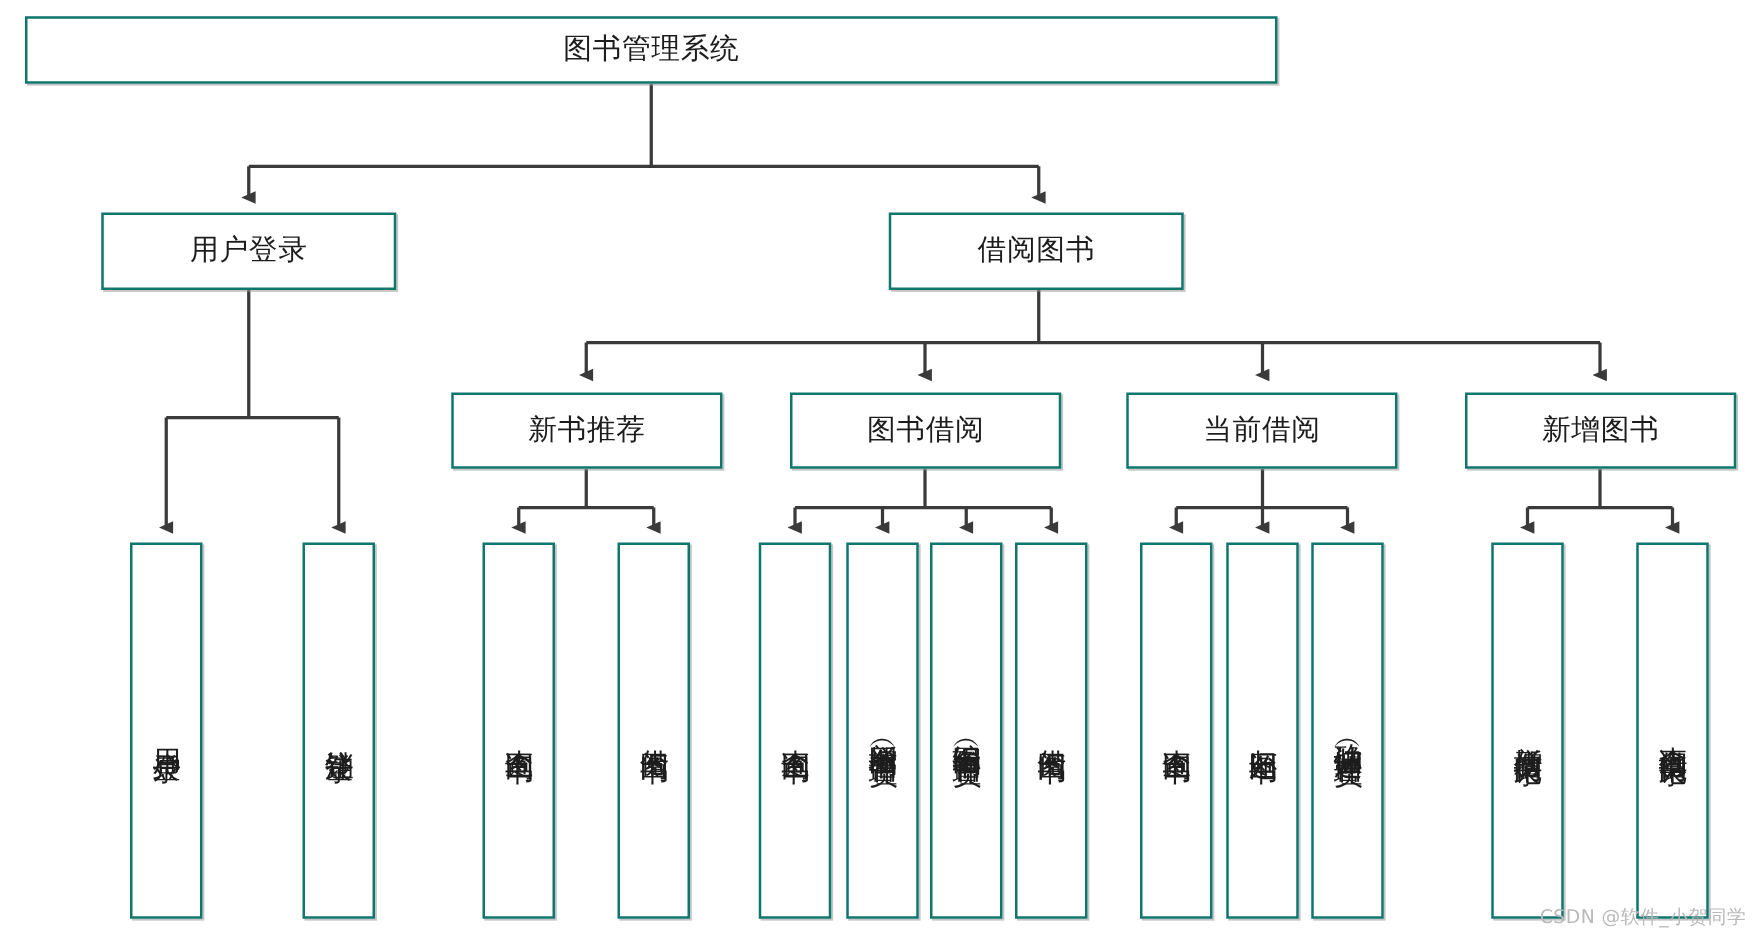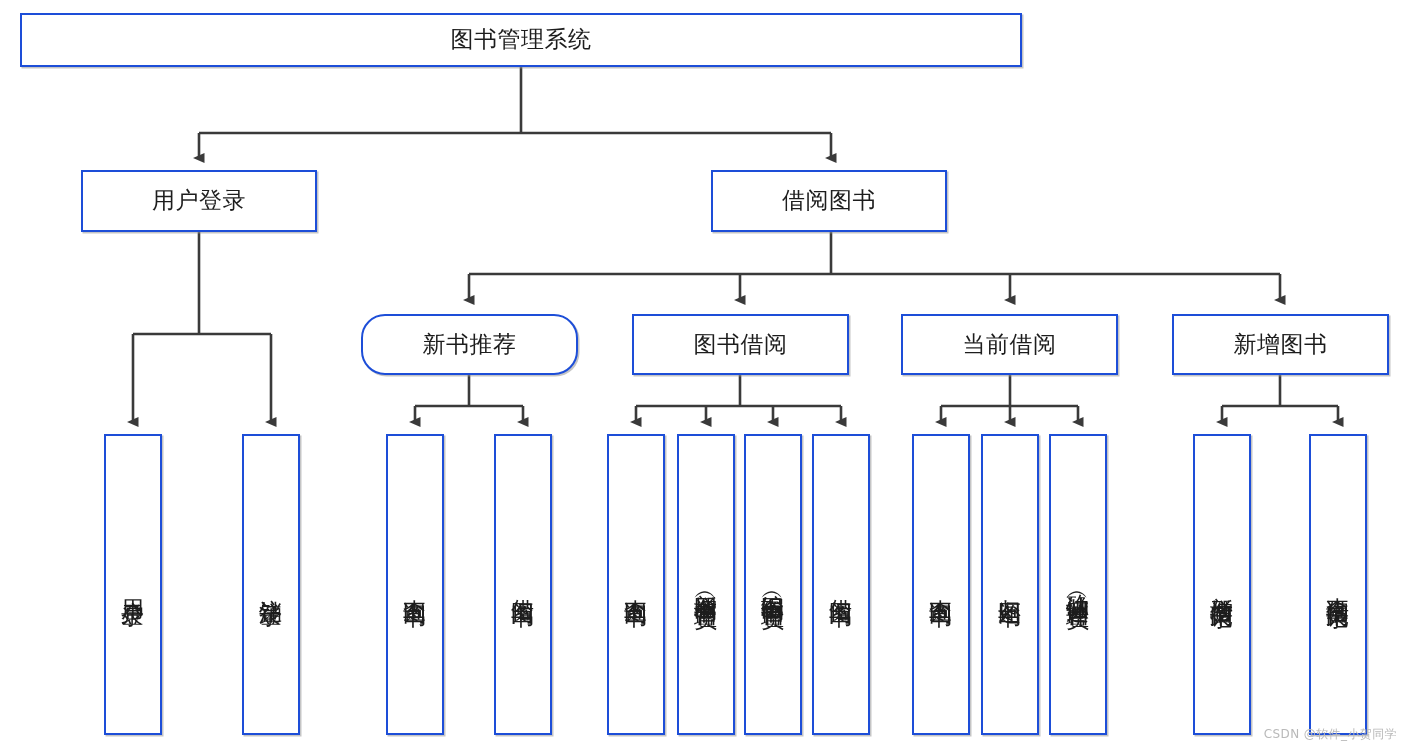--- a/index.html
+++ b/index.html
@@ -22,21 +22,21 @@
     left: 0;
     top: 0;
     width: 1405px;
     height: 747px;
     pointer-events: none;
   }
   .node {
     position: absolute;
     box-sizing: border-box;
     background: #ffffff;
-    border: 2px solid #1d4ed8;
+    border: 2px solid #0f766e;
     box-shadow: 1.5px 1.5px 0 0 rgba(150,150,150,0.55);
     display: flex;
     align-items: center;
     justify-content: center;
     color: #1d1d1d;
     z-index: 2;
   }
   .node .lbl {
     display: block;
     line-height: 1.18;
@@ -58,21 +58,21 @@
     text-orientation: upright;
     font-size: 23px;
     line-height: 1.05;
     letter-spacing: 2px;
     max-height: 100%;
   }
   .watermark {
     position: absolute;
     right: 8px;
     bottom: 4px;
-    font-size: 12px;
+    font-size: 15px;
     color: #b9b9b9;
     white-space: nowrap;
     z-index: 5;
     letter-spacing: 0.4px;
   }
 </style>
 </head>
 <body>
 
 <div id="canvas">
@@ -131,21 +131,21 @@
     <span class="lbl">图书管理系统</span>
   </div>
 
   <div class="node h" style="left:81px; top:170px; width:236px; height:62px;">
     <span class="lbl">用户登录</span>
   </div>
   <div class="node h" style="left:711px; top:170px; width:236px; height:62px;">
     <span class="lbl">借阅图书</span>
   </div>
 
-  <div class="node h" style="left:361px; top:314px; width:217px; height:61px;border-radius:24px;">
+  <div class="node h" style="left:361px; top:314px; width:217px; height:61px;">
     <span class="lbl">新书推荐</span>
   </div>
   <div class="node h" style="left:901px; top:314px; width:217px; height:61px;">
     <span class="lbl">当前借阅</span>
   </div>
   <div class="node h" style="left:632px; top:314px; width:217px; height:61px;">
     <span class="lbl">图书借阅</span>
   </div>
   <div class="node h" style="left:1172px; top:314px; width:217px; height:61px;">
     <span class="lbl">新增图书</span>

